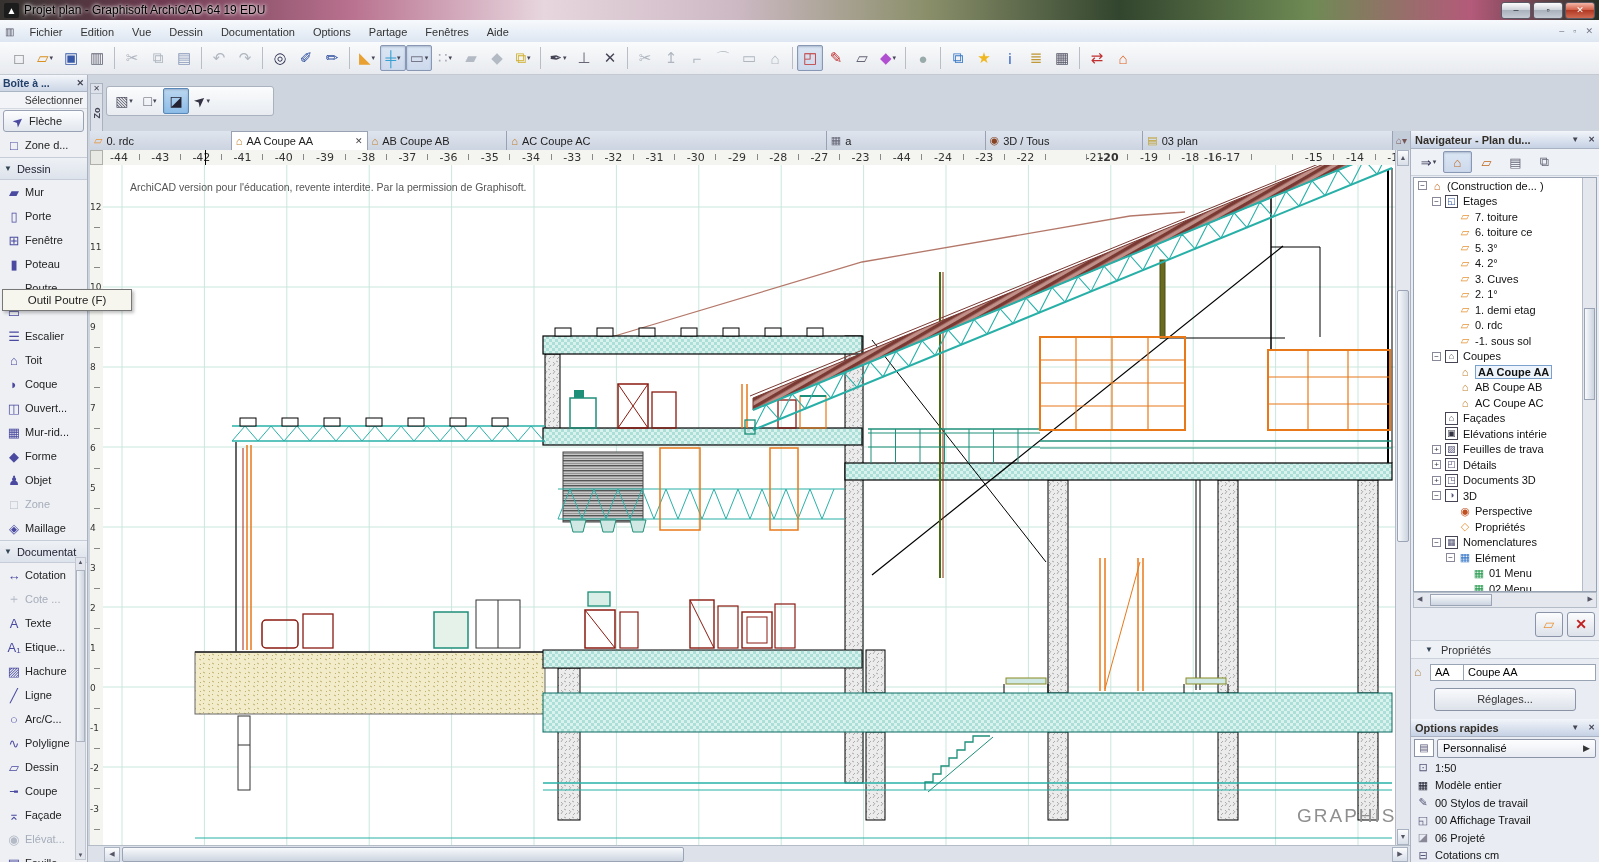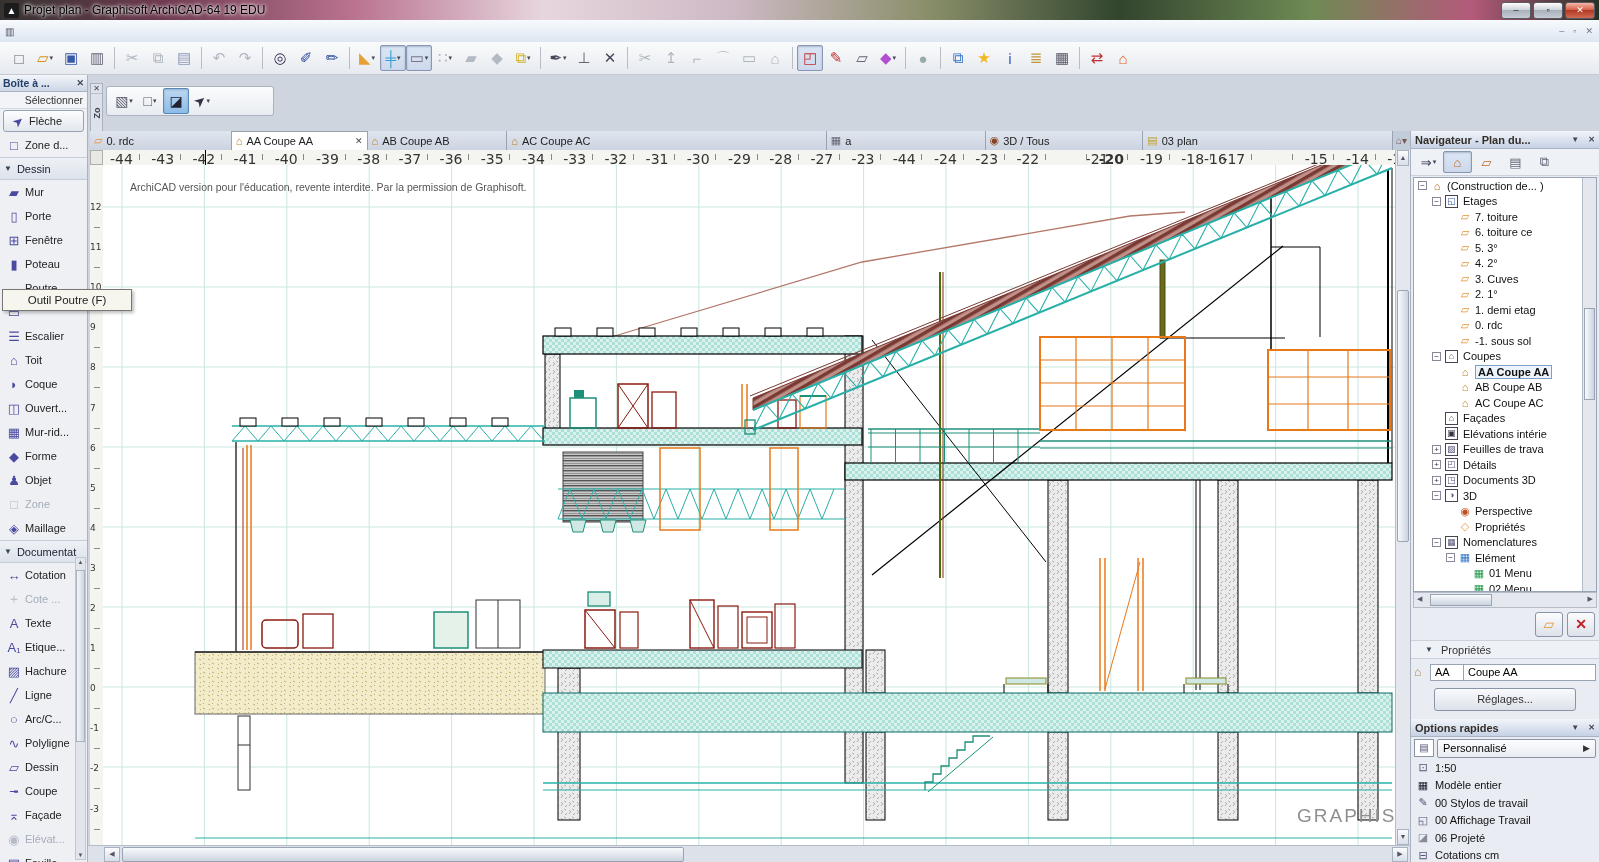--- a/index.html
+++ b/index.html
@@ -64,21 +64,21 @@
   .tabbar{position:absolute;left:90px;top:131px;width:1320px;height:19px;background:#c3ccd9;border-bottom:1px solid #98a2b2;display:flex;}
   .tab{height:19px;box-sizing:border-box;border-right:1px solid #98a2b2;display:flex;align-items:center;
     font-size:11px;color:#222;background:linear-gradient(#dfe5ee,#ccd4e1);padding:0 4px;overflow:hidden;white-space:nowrap;}
   .tab .tic{margin-right:4px;font-size:11px;}
   .tab.active{background:#fff;border-top:1px solid #98a2b2;}
   .tab .cx{margin-left:auto;color:#444;font-size:9px;padding-left:6px;}
   .tabend{height:19px;display:flex;align-items:center;font-size:10px;color:#755;padding:0 3px;}
   
   .corner{position:absolute;left:90px;top:150px;width:13px;height:15px;background:#e8e8e4;border:1px solid #b0b0aa;box-sizing:border-box;}
   .hruler{position:absolute;left:103px;top:150px;width:1292px;height:15px;background:#f4f4f0;border-bottom:1px solid #9a9a94;overflow:hidden;}
-  .hruler span{position:absolute;top:1px;font-size:14px;color:#333;font-family:"DejaVu Sans",sans-serif;}
+  .hruler span{position:absolute;top:1px;font-size:11px;color:#333;font-family:"DejaVu Sans",sans-serif;}
   .hruler i{position:absolute;top:4px;width:1px;height:6px;background:#888;}
   .hruler .origin{position:absolute;top:0;width:1px;height:15px;background:#000;}
   .vruler{position:absolute;left:90px;top:165px;width:13px;height:680px;background:#f4f4f0;border-right:1px solid #9a9a94;overflow:hidden;}
   .vruler span{position:absolute;left:0;font-size:9px;color:#333;font-family:"DejaVu Sans",sans-serif;}
   .vruler i{position:absolute;left:4px;height:1px;width:6px;background:#888;}
   .canvas{position:absolute;left:103px;top:165px;width:1292px;height:680px;background:#fff;}
   
   .vscroll{position:absolute;left:1395px;top:150px;width:15px;height:695px;background:#e4e8ee;border-left:1px solid #b4bcc8;box-sizing:border-box;}
   .vscroll .ar{position:absolute;left:1px;right:1px;height:14px;background:linear-gradient(#fbfcfd,#d8dee8);border:1px solid #a8b2c0;
     font-size:7px;color:#556;text-align:center;line-height:13px;}
@@ -139,20 +139,21 @@
     <span class="ttext">Projet plan - Graphisoft ArchiCAD-64 19 EDU</span>
     <span class="wctrl">
       <span class="wb">–</span>
       <span class="wb">▫</span>
       <span class="wb close">✕</span>
     </span>
   </div>
 
   <div class="menubar">
     <span class="mico">▥</span>
+    <span id="menus"><span class="mitem">Fichier</span><span class="mitem">Edition</span><span class="mitem">Vue</span><span class="mitem">Dessin</span><span class="mitem">Documentation</span><span class="mitem">Options</span><span class="mitem">Partage</span><span class="mitem">Fenêtres</span><span class="mitem">Aide</span></span>
     <span class="mwctrl">
         <span>–</span>
         <span>▫</span>
         <span>✕</span>
       </span>
   </div>
 
   <div class="toolbar" id="maintb">
       <span class="tbtn">
         <span style="color: rgb(102, 102, 102);">□</span>

